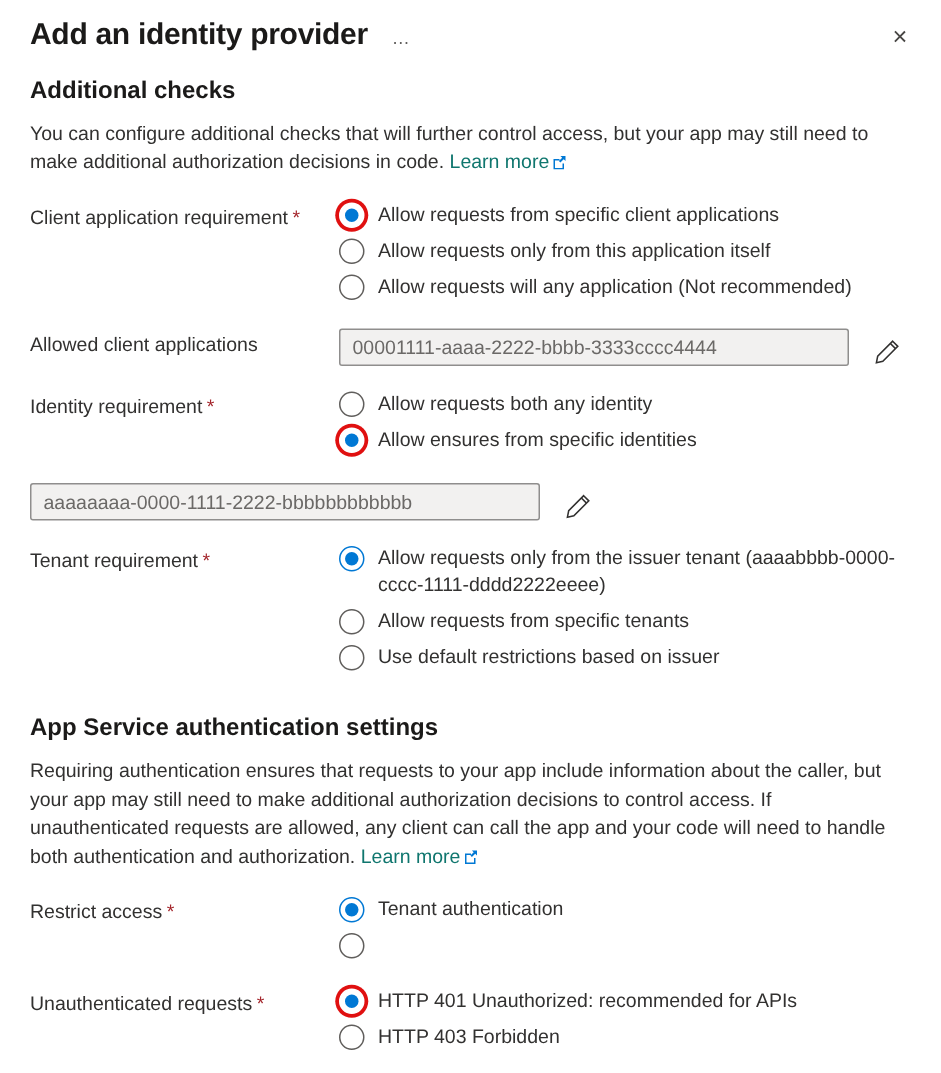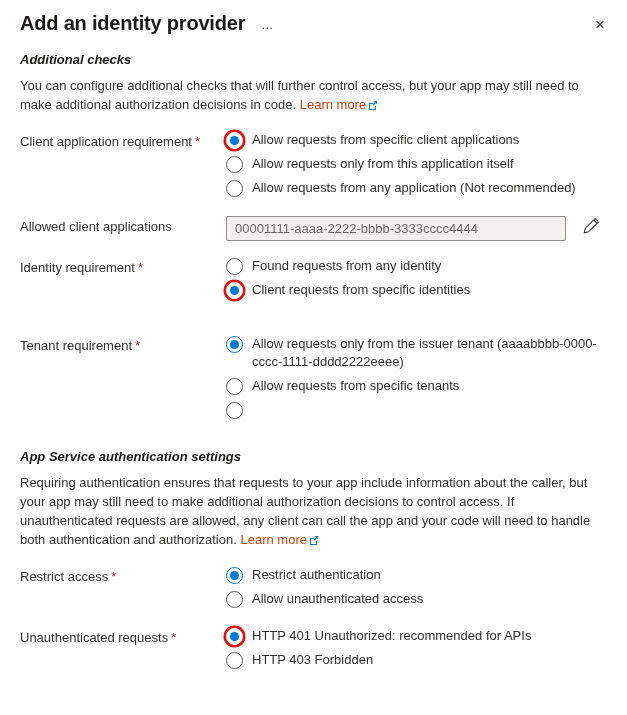--- a/index.html
+++ b/index.html
@@ -12,24 +12,24 @@
   }
   .page { width:627px; height:715px; padding:0 18px 0 20px; }
 
   
   .hdr { display:flex; align-items:flex-start; padding-top:12px; }
   .hdr h1 { font-size:20px; font-weight:bold; color:#1b1a19; letter-spacing:-0.2px; }
   .hdr .more { margin-left:16px; margin-top:6px; color:#605e5c; font-size:12px; letter-spacing:1px; cursor:pointer; background:none; border:none; }
   .hdr .close { margin-left:auto; margin-top:2px; background:none; border:none; color:#484644; font-size:17px; line-height:1; cursor:pointer; padding:2px 4px; }
 
   
-  h2.sec { font-size:13px; font-weight:bold; color:#1b1a19; margin:17px 0 10px;font-style:italic; }
+  h2.sec { font-size:16px; font-weight:bold; color:#1b1a19; margin:17px 0 10px; }
   h2.sec.second { margin-top:24px; }
   p.desc { line-height:1.45; max-width:578px; margin-bottom:15px; }
-  a.lm { color:#c2410c; text-decoration:none; }
+  a.lm { color:#0f766e; text-decoration:none; }
   .ext { display:inline-block; vertical-align:-1px; margin-left:2px; }
 
   
   .field { display:flex; align-items:flex-start; margin-bottom:13px; }
   .flabel { width:206px; flex:none; padding-top:2px; line-height:1.35; }
   .req { color:#a4262c; margin-left:3px; }
   .fctrl { flex:1; min-width:0; }
 
   
   .opt { display:flex; align-items:flex-start; margin-bottom:6px; cursor:pointer; }
@@ -39,21 +39,21 @@
   }
   .radio.selected { border-color:#0078d4; }
   .radio.selected::after {
     content:""; position:absolute; left:3px; top:3px; right:3px; bottom:3px;
     background:#0078d4; border-radius:50%;
   }
   .radio.highlight { border-color:#fff; box-shadow:0 0 0 2.5px #e01010; }
   .opt-label { margin-left:9px; line-height:1.4; max-width:352px; }
 
   
-  .input-row { display:flex; align-items:flex-start; }
+  .input-row { display:flex; align-items:flex-end; }
   .textbox {
     width:340px; height:25px; padding:0 8px;
     background:#f2f1f0; border:1px solid #8f8e8d; border-radius:2px;
     color:#6b6967; font-size:13px; font-family:"Liberation Sans", sans-serif;
   }
   .pencil-btn { background:none; border:none; margin-left:16px; cursor:pointer; padding:0; line-height:0; }
   .field.input-field { margin-bottom:16px; }
 
   .mb-tenant { margin-bottom:17px;justify-content:space-between; }
 </style>
@@ -83,21 +83,21 @@
       <div class="opt">
         <span class="radio selected highlight"></span>
         <span class="opt-label">Allow requests from specific client applications</span>
       </div>
       <div class="opt">
         <span class="radio"></span>
         <span class="opt-label">Allow requests only from this application itself</span>
       </div>
       <div class="opt">
         <span class="radio"></span>
-        <span class="opt-label">Allow requests from any application (Not recommended)</span>
+        <span class="opt-label">Allow requests will any application (Not recommended)</span>
       </div>
     </div>
   </div>
 
   <div class="field input-field">
     <div class="flabel">Allowed client applications</div>
     <div class="fctrl input-row">
       <input class="textbox" disabled="" value="00001111-aaaa-2222-bbbb-3333cccc4444" style="">
       <button class="pencil-btn">
         <svg width="19" height="19" viewBox="0 0 20 20" fill="none" stroke="#323130" stroke-width="1.1">
@@ -106,68 +106,77 @@
         </svg>
       </button>
     </div>
   </div>
 
   <div class="field">
     <div class="flabel"><span>Identity requirement</span><span class="req">*</span></div>
     <div class="fctrl">
       <div class="opt">
         <span class="radio"></span>
-        <span class="opt-label">Found requests from any identity</span>
+        <span class="opt-label">Allow requests both any identity</span>
       </div>
       <div class="opt">
         <span class="radio selected highlight"></span>
-        <span class="opt-label">Client requests from specific identities</span>
+        <span class="opt-label">Allow ensures from specific identities</span>
       </div>
     </div>
   </div>
 
   <div class="field input-field">
+    <div class="fctrl input-row">
+      <input class="textbox" disabled="" value="aaaaaaaa-0000-1111-2222-bbbbbbbbbbbb" style="">
+      <button class="pencil-btn">
+        <svg width="19" height="19" viewBox="0 0 20 20" fill="none" stroke="#323130" stroke-width="1.1">
+          <path d="M13.8 2.6l3.6 3.6L6.9 16.7l-4.5 1 .9-4.6L13.8 2.6z"></path>
+            <path d="M12.2 4.2l3.6 3.6"></path>
+        </svg>
+      </button>
+    </div>
   </div>
 
   <div class="field mb-tenant">
     <div class="flabel"><span>Tenant requirement</span><span class="req">*</span></div>
     <div class="fctrl">
       <div class="opt">
         <span class="radio selected"></span>
         <span class="opt-label">Allow requests only from the issuer tenant (aaaabbbb-0000-cccc-1111-dddd2222eeee)</span>
       </div>
       <div class="opt">
         <span class="radio"></span>
         <span class="opt-label">Allow requests from specific tenants</span>
       </div>
       <div class="opt">
         <span class="radio"></span>
+        <span class="opt-label">Use default restrictions based on issuer</span>
       </div>
     </div>
   </div>
 
   <h2 class="sec second">App Service authentication settings</h2>
   <p class="desc">
     <span>Requiring authentication ensures that requests to your app include information about the caller, but your app may still need to make additional authorization decisions to control access. If unauthenticated requests are allowed, any client can call the app and your code will need to handle both authentication and authorization.</span>
     <a class="lm" href="#">Learn more</a><span class="ext"><svg width="10" height="10" viewBox="0 0 10 10">
           <path d="M1 3h4v1H2v5h5V6h1v4H1z" fill="#0078d4"></path>
           <path d="M5.6 1H9v3.4L7.8 3.2 5.6 5.4 4.6 4.4 6.8 2.2z" fill="#0078d4"></path>
         </svg></span>
   </p>
 
   <div class="field">
     <div class="flabel"><span>Restrict access</span><span class="req">*</span></div>
     <div class="fctrl">
       <div class="opt">
         <span class="radio selected"></span>
-        <span class="opt-label">Restrict authentication</span>
+        <span class="opt-label">Tenant authentication</span>
       </div>
       <div class="opt">
         <span class="radio"></span>
-        <span class="opt-label">Allow unauthenticated access</span>
       </div>
     </div>
   </div>
 
   <div class="field">
     <div class="flabel"><span>Unauthenticated requests</span><span class="req">*</span></div>
     <div class="fctrl">
       <div class="opt">
         <span class="radio selected highlight"></span>
         <span class="opt-label">HTTP 401 Unauthorized: recommended for APIs</span>

